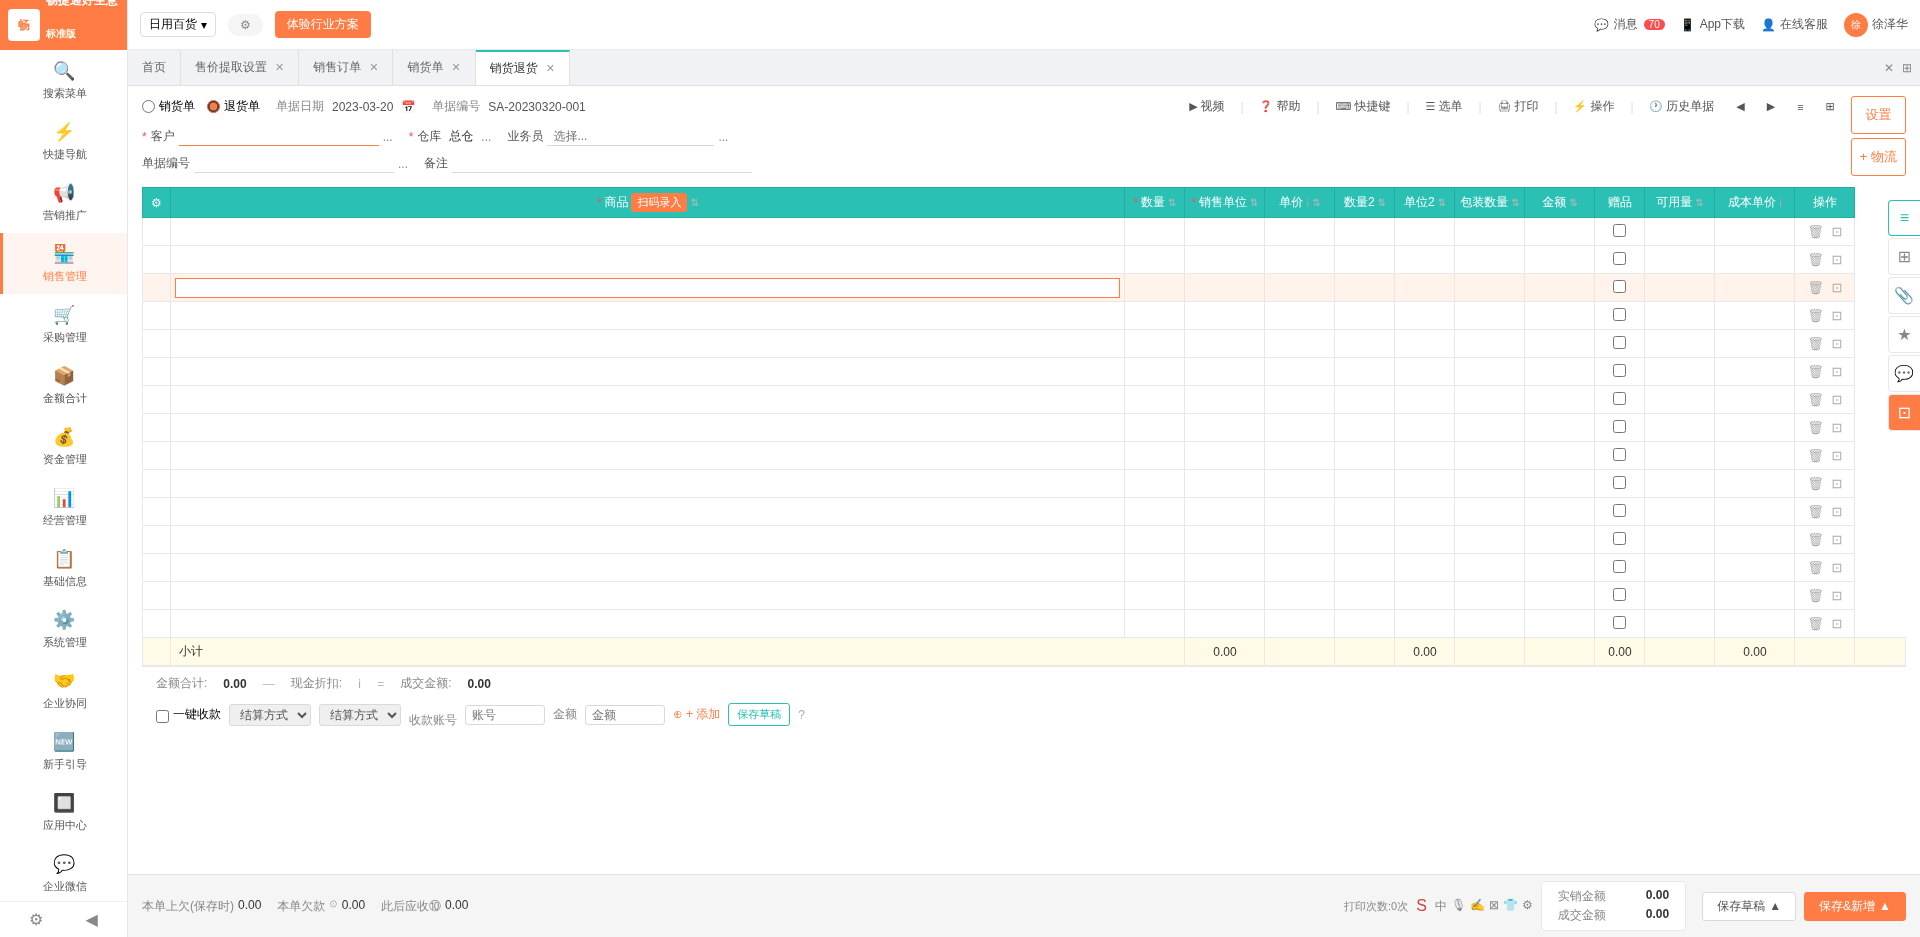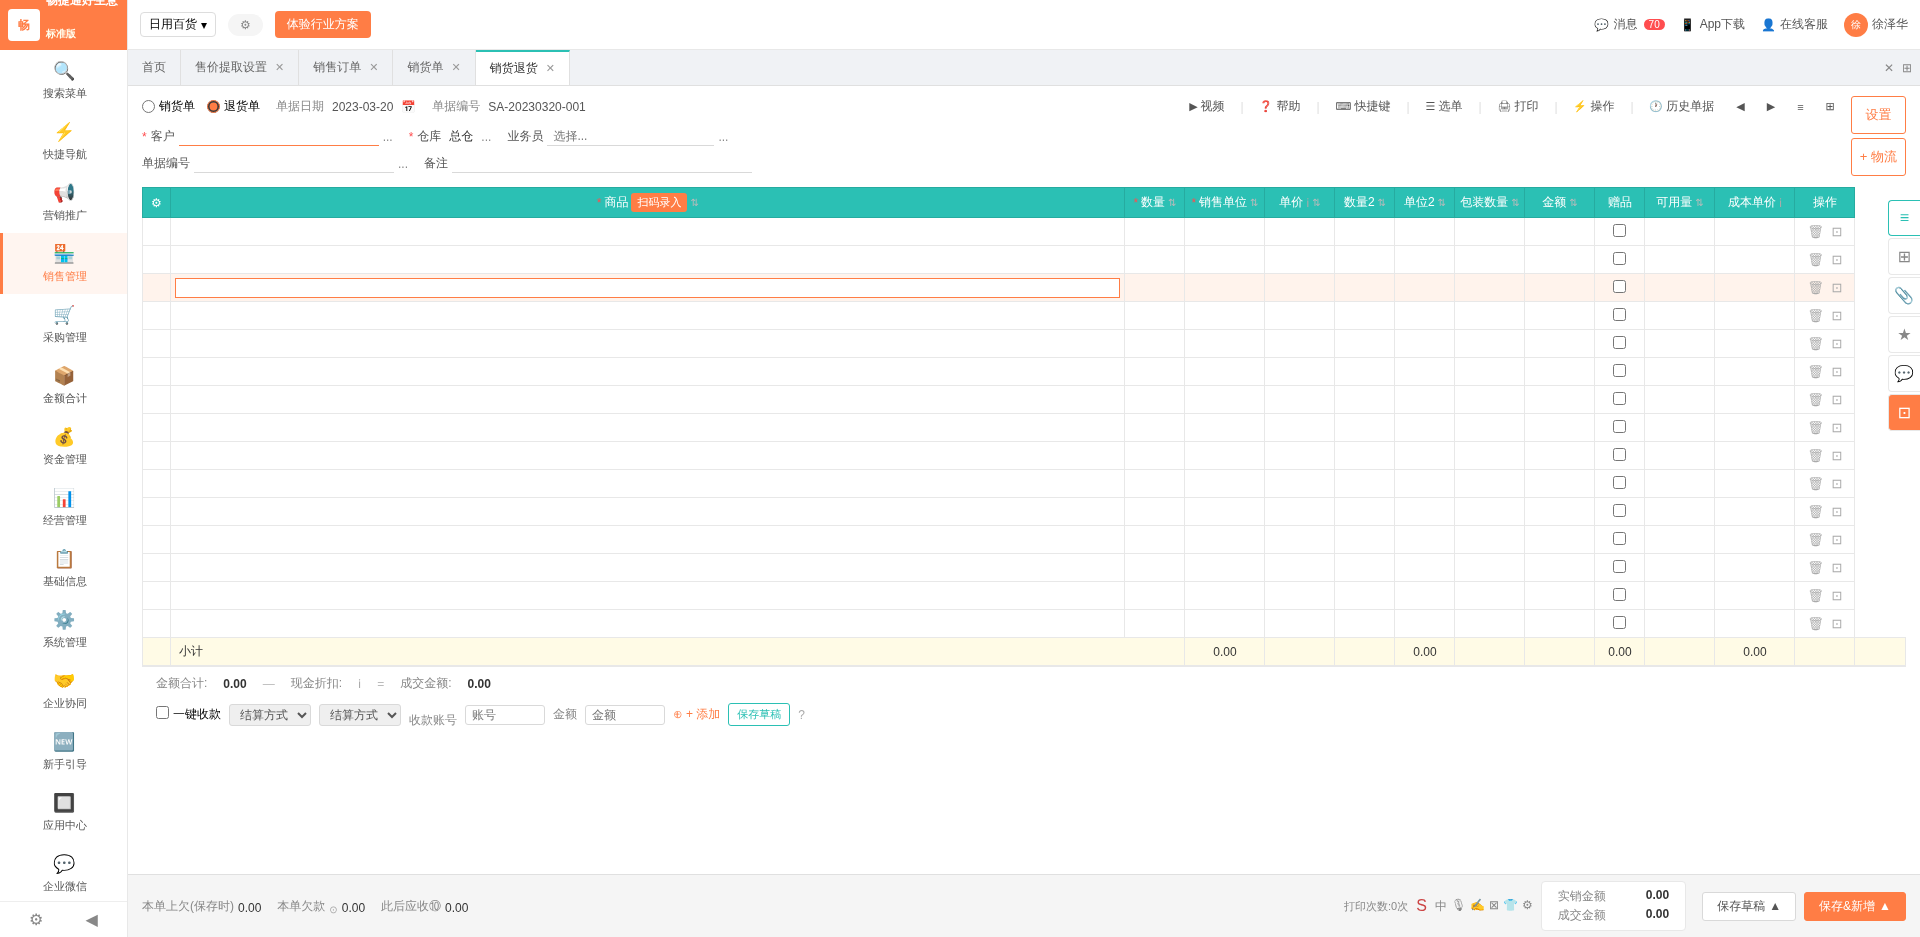--- a/index.html
+++ b/index.html
@@ -78,21 +78,21 @@
     .checkbox-cell input[type=checkbox] { accent-color: #ff7d45; }
 
     
     .footer-area { border-top: 1px solid #e8e8e8; padding: 8px 14px; background: #fff; }
     .footer-calc-row { display: flex; align-items: center; gap: 16px; margin-bottom: 8px; }
     .footer-label { color: #888; }
     .footer-value { color: #333; font-weight: bold; }
     .footer-divider { color: #bbb; }
     .footer-payment-row { display: flex; align-items: center; gap: 8px; }
     .bottom-bar { background: #f5f5f5; border-top: 1px solid #e0e0e0; padding: 6px 14px; display: flex; align-items: center; gap: 16px; }
-    .bottom-bar-item { display: flex; align-items: flex-end; gap: 4px; color: #555; font-size: 11px; }
+    .bottom-bar-item { display: flex; align-items: flex-start; gap: 4px; color: #555; font-size: 11px; }
     .bottom-bar-label { color: #888; }
     .bottom-bar-value { color: #333; }
     .save-draft-btn { background: #fff; border: 1px solid #d9d9d9; color: #555; padding: 5px 14px; border-radius: 3px; cursor: pointer; font-size: 12px; display: flex; align-items: center; gap: 4px; }
     .save-new-btn { background: #ff7d45; border: 1px solid #ff7d45; color: #fff; padding: 5px 14px; border-radius: 3px; cursor: pointer; font-size: 12px; display: flex; align-items: center; gap: 4px; }
     .print-info { color: #888; font-size: 11px; }
 
     
     .toolbar-row { display: flex; align-items: center; gap: 10px; margin-bottom: 10px; padding: 4px 0; border-bottom: 1px solid #f0f0f0; }
     .toolbar-icon-btn { display: flex; align-items: center; gap: 3px; color: #555; cursor: pointer; font-size: 11px; padding: 2px 6px; border-radius: 3px; }
     .toolbar-sep { color: #e0e0e0; }
@@ -694,21 +694,21 @@
         <span class="footer-label">金额合计:</span>
         <span class="footer-value">0.00</span>
         <span class="footer-divider">—</span>
         <span class="footer-label">现金折扣:</span>
         <span style="color:#aaa;">ℹ</span>
         <span class="footer-divider">=</span>
         <span class="footer-label">成交金额:</span>
         <span class="footer-value">0.00</span>
       </div>
       <div class="footer-payment-row">
-        <label style="display:flex;align-items:flex-start;gap:4px;">
+        <label style="display:flex;align-items:flex-end;gap:4px;">
           <input type="checkbox" style="">
           <span>一键收款</span>
         </label>
         <select style="border:1px solid #d9d9d9;padding:2px 6px;border-radius:3px;color:#555;">
           <option>结算方式</option>
         </select>
         <select style="border:1px solid #d9d9d9;padding:2px 6px;border-radius:3px;color:#555;">
           <option>结算方式</option>
         </select>
         <span style="color:#888;margin-top:12px;">收款账号</span>

